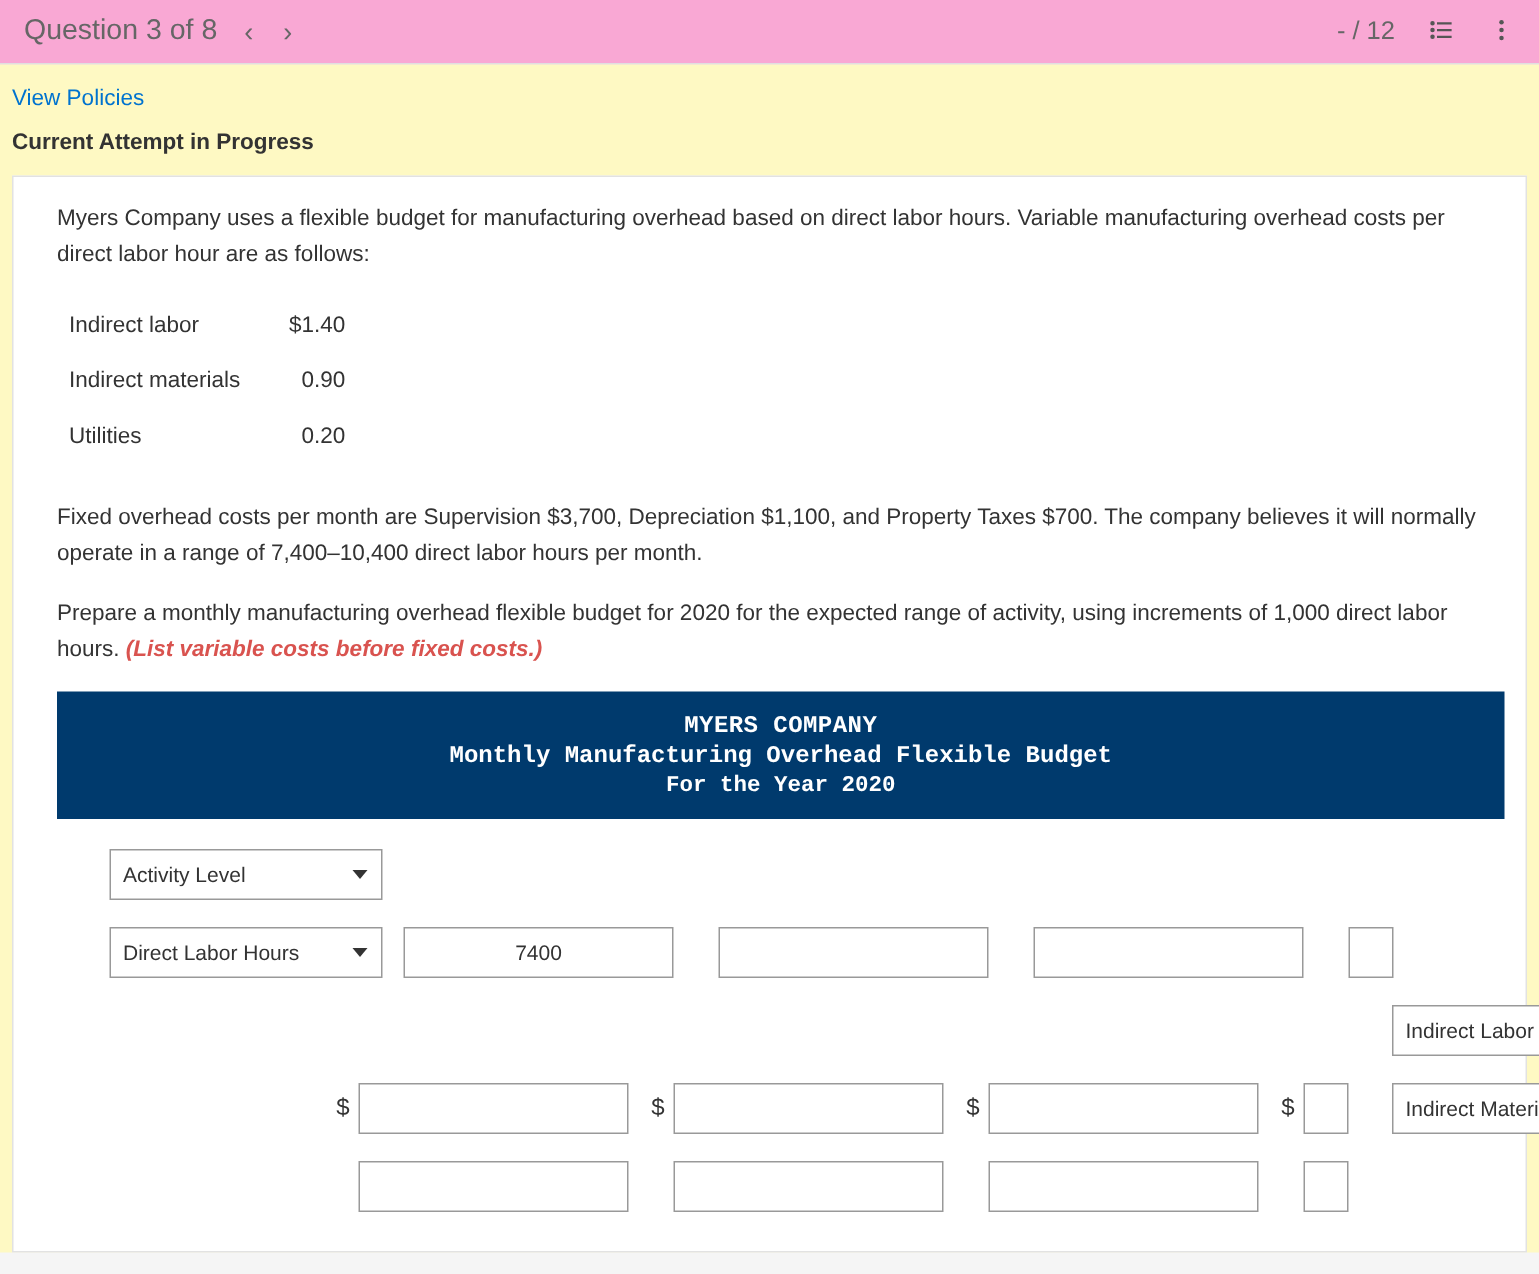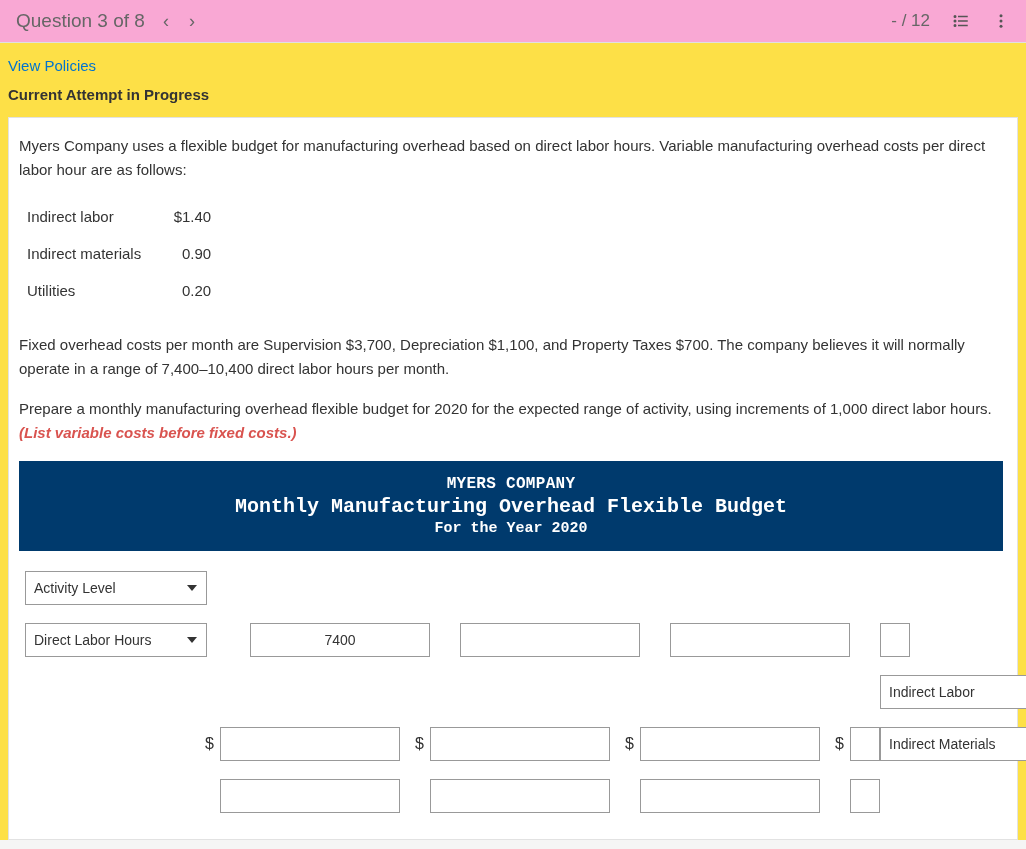--- a/index.html
+++ b/index.html
@@ -14,80 +14,80 @@
       padding: 10px 16px;
       display: flex;
       align-items: center;
       justify-content: space-between;
       border-bottom: 1px solid #e0e0e0;
     }
     .header-left { display: flex; align-items: center; gap: 18px; }
     .question-label { color: #666; font-size: 19px; font-weight: 400; }
     .nav-arrows { display: flex; gap: 20px; color: #666; }
     .nav-arrow { cursor: pointer; font-size: 18px; }
-    .header-right { display: flex; align-items: center; gap: 22px; color: #666; }
+    .header-right { display: flex; align-items: flex-start; gap: 22px; color: #666; }
     .score { font-size: 17px; color: #666; }
     .icon-btn { cursor: pointer; display: inline-flex; }
     .main {
-      background: #fde047;
+      background: #fef9c3;
       padding: 0;
     }
     .view-policies {
       color: #0073cf;
       font-size: 15px;
       padding: 14px 8px 6px;
       cursor: pointer;
     }
     .attempt-heading {
       font-weight: 700;
       font-size: 15px;
       padding: 6px 8px 14px;
       color: #333;
     }
     .content-box {
       border: 1px solid #e2e2e2;
       margin: 0 8px 8px 8px;
-      padding: 16px 14px 20px 10px;
+      padding: 16px 14px 20px 29px;
       background: #fff;
     }
     .para { color: #333; font-size: 15px; line-height: 1.6; margin-bottom: 16px; }
     .cost-table { border-collapse: collapse; margin: 10px 0 24px 4px; }
     .cost-table td { padding: 10px 20px 10px 4px; font-size: 15px; }
     .cost-table td:nth-child(2) { text-align: right; width: 70px; }
     .red-italic { color: #d9534f; font-style: italic; font-weight: 700; }
     .budget-banner {
       background: #003a6d;
       color: #fff;
       text-align: center;
       padding: 14px 8px;
       margin-top: 16px;
       font-family: Liberation Mono, monospace;
     }
     .budget-banner .line1 { font-weight: 700; font-size: 16px; letter-spacing: .3px; }
-    .budget-banner .line2 { font-weight: 700; font-size: 20px; margin-top: 2px; }
+    .budget-banner .line2 { font-weight: 700; font-size: 16px; margin-top: 2px; }
     .budget-banner .line3 { font-weight: 700; font-size: 15px; margin-top: 2px; }
     .grid {
       display: grid;
       grid-template-columns: 195px 30px 180px 30px 180px 30px 180px 30px 30px;
       row-gap: 18px;
       align-items: center;
       padding: 20px 6px 6px 6px;
     }
     .sel {
       width: 182px;
       height: 34px;
       border: 1px solid #999;
       background: #fff;
       font-size: 14px;
       padding: 4px 26px 4px 8px;
       appearance: none;
       color: #333;
       position: relative;
     }
-    .sel-wrap { position: relative; width: 182px; }
+    .sel-wrap { position: relative; width: 182px; margin-left: 29px; }
     .sel-wrap::after {
       content: "";
       position: absolute; right: 10px; top: 50%; transform: translateY(-50%);
       border-left: 5px solid transparent;
       border-right: 5px solid transparent;
       border-top: 6px solid #333;
       pointer-events: none;
     }
     .txt {
       height: 34px;

